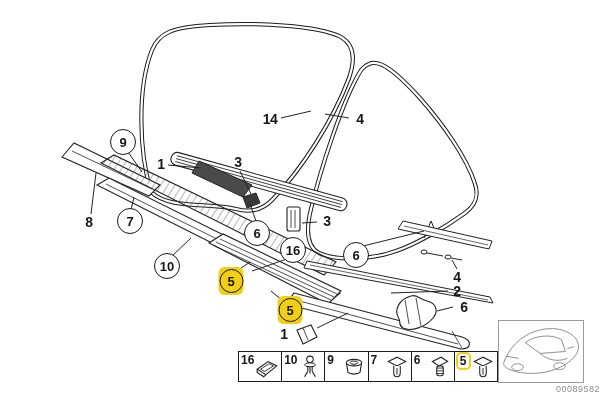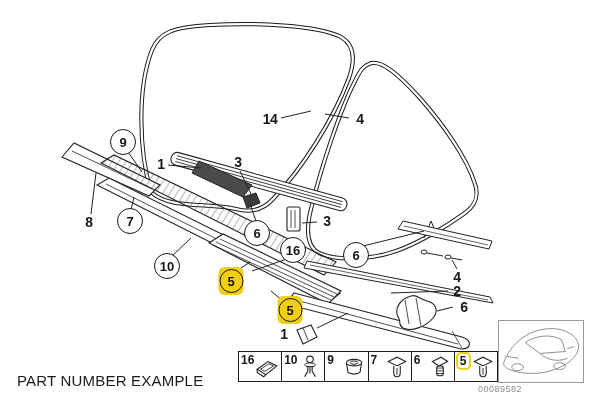--- a/index.html
+++ b/index.html
@@ -25,21 +25,21 @@
         padding:1px 1px 1px 2px;box-sizing:border-box;overflow:hidden;}
   .cell:first-child{border-left:none;}
   .cell .num{font:bold 12px "Liberation Sans",sans-serif;color:#161616;line-height:1;
              align-self:flex-start;margin-top:1px;}
   .cell .num.hlnum{border:2.5px solid #f2ce14;border-radius:5px;padding:1px 2px;
              margin:-1px 0 0 -1px;}
   .cell svg{margin-left:auto;margin-right:1px;}
   
   .carbox{position:absolute;left:498px;top:320px;width:86px;height:63px;
           border:1px solid #9a9a9a;background:#fff;box-sizing:border-box;}
-  .code{position:absolute;left:478px;top:384px;width:86px;text-align:left;
+  .code{position:absolute;left:514px;top:384px;width:86px;text-align:right;
         font:9px "Liberation Sans",sans-serif;color:#8d8d8d;letter-spacing:0.5px;}
   .title{position:absolute;left:17px;top:372px;
          font:15px "Liberation Sans",sans-serif;color:#1b1b1b;letter-spacing:0.2px;}
 </style>
 </head>
 <body>
 
 <div id="stage">
 
   <svg class="drawing" width="600" height="400" viewBox="0 0 600 400">
@@ -238,15 +238,14 @@
         <path d="M 27 22 L 42 33 L 68 31 L 64 19"></path>
         <path d="M 42 33 C 50 40, 60 42, 70 38"></path>
         <ellipse cx="19" cy="47" rx="6" ry="3.5"></ellipse>
         <ellipse cx="62" cy="46" rx="6" ry="3.5"></ellipse>
         <path d="M 8 36 L 20 38 M 70 28 L 77 26"></path>
       </g>
     </svg>
   </div>
   <div class="code">00089582</div>
 
-  <div class="title">PART NUMBER EXAMPLE</div>
 
 </div>
 
 </body></html>

